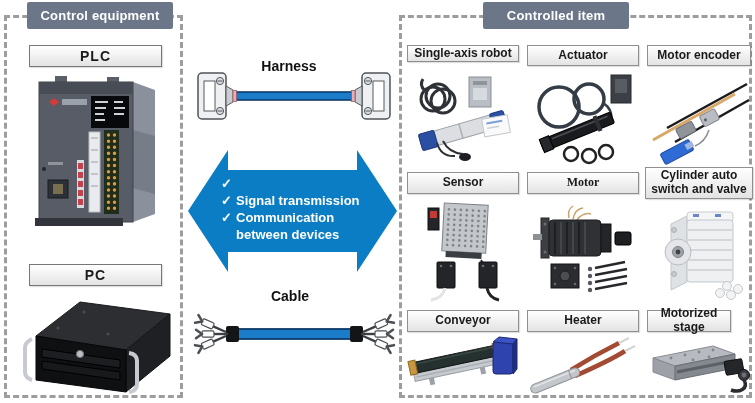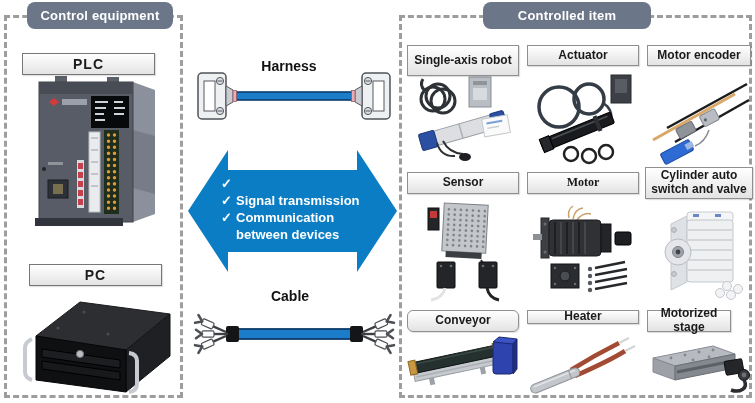--- a/index.html
+++ b/index.html
@@ -3,25 +3,25 @@
 <meta charset="utf-8">
 <style>
   html,body{margin:0;padding:0;background:#ffffff;}
   body{font-family:"Liberation Sans", sans-serif; -webkit-font-smoothing:antialiased;}
   .canvas{position:relative;width:755px;height:403px;background:#fff;overflow:hidden;}
 
   .dashed-box{position:absolute;box-sizing:border-box;border:3px dashed #9d9d9d;background:transparent;}
   .box-left{left:4px;top:15px;width:179px;height:383px;}
   .box-right{left:399px;top:15px;width:353px;height:383px;}
 
-  .hdr{position:absolute;box-sizing:border-box;background:#6b7689;border-radius:8px;
+  .hdr{position:absolute;box-sizing:border-box;background:#6b7689;border-radius:2px;
        color:#fff;font-weight:700;font-size:13px;display:flex;align-items:center;justify-content:center;
        z-index:5;letter-spacing:.2px;}
   .hdr-left{left:27px;top:2px;width:146px;height:27px;}
-  .hdr-right{left:483px;top:2px;width:168px;height:27px;}
+  .hdr-right{left:483px;top:2px;width:146px;height:27px;}
 
   .plabel{position:absolute;box-sizing:border-box;border:1px solid #8f8f8f;
           background:linear-gradient(#ffffff,#e3e3e3);
           font-weight:700;font-size:12px;color:#1a1a1a;text-align:center;
           display:flex;align-items:center;justify-content:center;line-height:1.15;
           box-shadow:1px 1px 1px rgba(0,0,0,.12);z-index:4;padding:0 2px;}
   .biglabel{font-size:14px;letter-spacing:1px;border-color:#777;}
 
   .img{position:absolute;display:flex;align-items:center;justify-content:center;}
   .img svg{width:100%;height:100%;}
@@ -34,21 +34,21 @@
   .check-row .check{width:15px;flex:0 0 15px;}
 </style>
 </head>
 <body>
 
 <div class="canvas">
 
   <div class="dashed-box box-left"></div>
   <div class="hdr hdr-left">Control equipment</div>
 
-  <div class="plabel biglabel" style="left:22px;top:45px;width:133px;height:22px;margin-top:8px;">PLC</div>
+  <div class="plabel biglabel" style="left:29px;top:45px;width:133px;height:22px;">PLC</div>
 
   <div class="img" style="left:33px;top:74px;width:128px;height:154px;">
     <svg viewBox="0 0 128 154" preserveAspectRatio="xMidYMid meet">
       <polygon points="100,8 122,16 122,140 100,148" fill="#8a919c"></polygon>
       <polygon points="100,56 122,62 122,120 100,114" fill="#767d88"></polygon>
       <rect x="22" y="2" width="12" height="8" fill="#5a5f68"></rect>
       <rect x="74" y="3" width="12" height="8" fill="#5a5f68"></rect>
       <rect x="6" y="8" width="94" height="140" fill="#575c66" stroke="#3e434b"></rect>
       <rect x="6" y="8" width="94" height="12" fill="#474c55"></rect>
       <path d="M16,28 l5,-4 5,4 -5,4 z" fill="#d43a3a"></path>
@@ -164,21 +164,21 @@
       <rect x="34" y="20" width="13" height="16" rx="2" fill="#141517"></rect>
       <rect x="158" y="20" width="13" height="16" rx="2" fill="#141517"></rect>
       <use href="#fan" transform="translate(36,28)"></use>
       <use href="#fan" transform="translate(169,28) scale(-1,1)"></use>
     </svg>
   </div>
 
   <div class="dashed-box box-right"></div>
   <div class="hdr hdr-right">Controlled item</div>
 
-  <div class="plabel" style="left:407px;top:45px;width:112px;height:31px;">Single-axis robot</div>
+  <div class="plabel" style="left:407px;top:45px;width:112px;height:17px;">Single-axis robot</div>
   <div class="plabel" style="left:527px;top:45px;width:112px;height:21px;">Actuator</div>
   <div class="plabel" style="left:647px;top:45px;width:104px;height:21px;">Motor encoder</div>
 
   <div class="img" style="left:407px;top:68px;width:112px;height:102px;">
     <svg viewBox="0 0 112 100" preserveAspectRatio="xMidYMid meet">
       <rect x="62" y="8" width="22" height="30" fill="#b9bec5" stroke="#8a8f96"></rect>
       <rect x="66" y="12" width="14" height="4" fill="#8f949b"></rect>
       <rect x="66" y="19" width="14" height="12" fill="#d7dade"></rect>
       <circle cx="26" cy="30" r="12" fill="none" stroke="#2e3236" stroke-width="3"></circle>
       <circle cx="36" cy="32" r="12" fill="none" stroke="#2e3236" stroke-width="3"></circle>
@@ -321,22 +321,22 @@
       <circle cx="31" cy="50" r="2.4" fill="#3f4247"></circle>
       <circle cx="27" cy="28" r="2.4" fill="#c9ccd0" stroke="#a8abaf"></circle>
       <circle cx="27" cy="72" r="2.4" fill="#c9ccd0" stroke="#a8abaf"></circle>
       <circle cx="80" cy="84" r="4.5" fill="#f2f3f5" stroke="#c6c9cd"></circle>
       <circle cx="91" cy="87" r="4.5" fill="#f2f3f5" stroke="#c6c9cd"></circle>
       <circle cx="84" cy="93" r="4.5" fill="#f2f3f5" stroke="#c6c9cd"></circle>
       <circle cx="73" cy="91" r="4.5" fill="#f2f3f5" stroke="#c6c9cd"></circle>
     </svg>
   </div>
 
-  <div class="plabel" style="left:407px;top:310px;width:112px;height:22px;border-radius:6px;">Conveyor</div>
-  <div class="plabel" style="left:527px;top:310px;width:112px;height:14px;">Heater</div>
+  <div class="plabel" style="left:407px;top:310px;width:112px;height:22px;">Conveyor</div>
+  <div class="plabel" style="left:527px;top:310px;width:112px;height:22px;">Heater</div>
   <div class="plabel" style="left:647px;top:310px;width:84px;height:22px;text-align:center;">Motorized stage</div>
 
   <div class="img" style="left:407px;top:334px;width:112px;height:62px;">
     <svg viewBox="0 0 112 62" preserveAspectRatio="xMidYMid meet">
       <g transform="rotate(-12 52 32)">
         <rect x="6" y="30" width="86" height="8" fill="#c6c9ce" stroke="#9a9ea4"></rect>
         <line x1="8" y1="34" x2="90" y2="34" stroke="#aab0b6" stroke-width="1.5"></line>
         <rect x="6" y="19" width="86" height="11" rx="2" fill="#25312e" stroke="#101513"></rect>
         <line x1="8" y1="21" x2="90" y2="21" stroke="#3c4a46" stroke-width="1.5"></line>
         <rect x="3" y="17" width="7" height="14" fill="#c9973f" stroke="#8f6a24"></rect>

